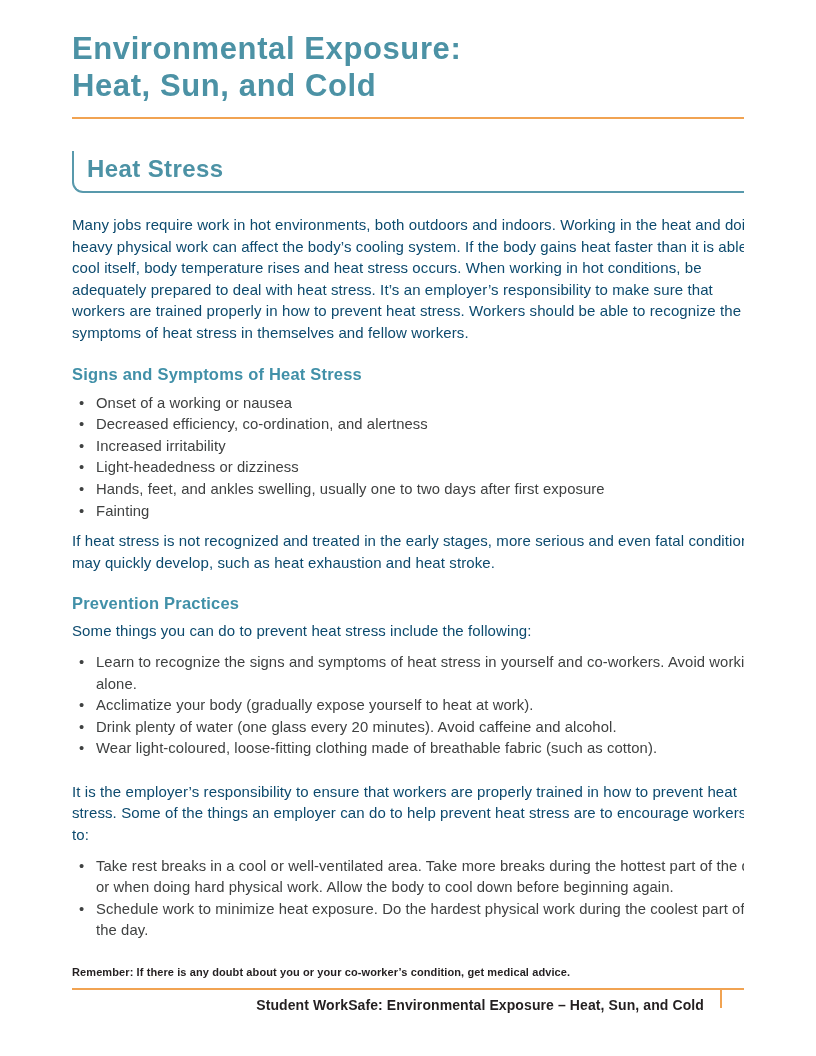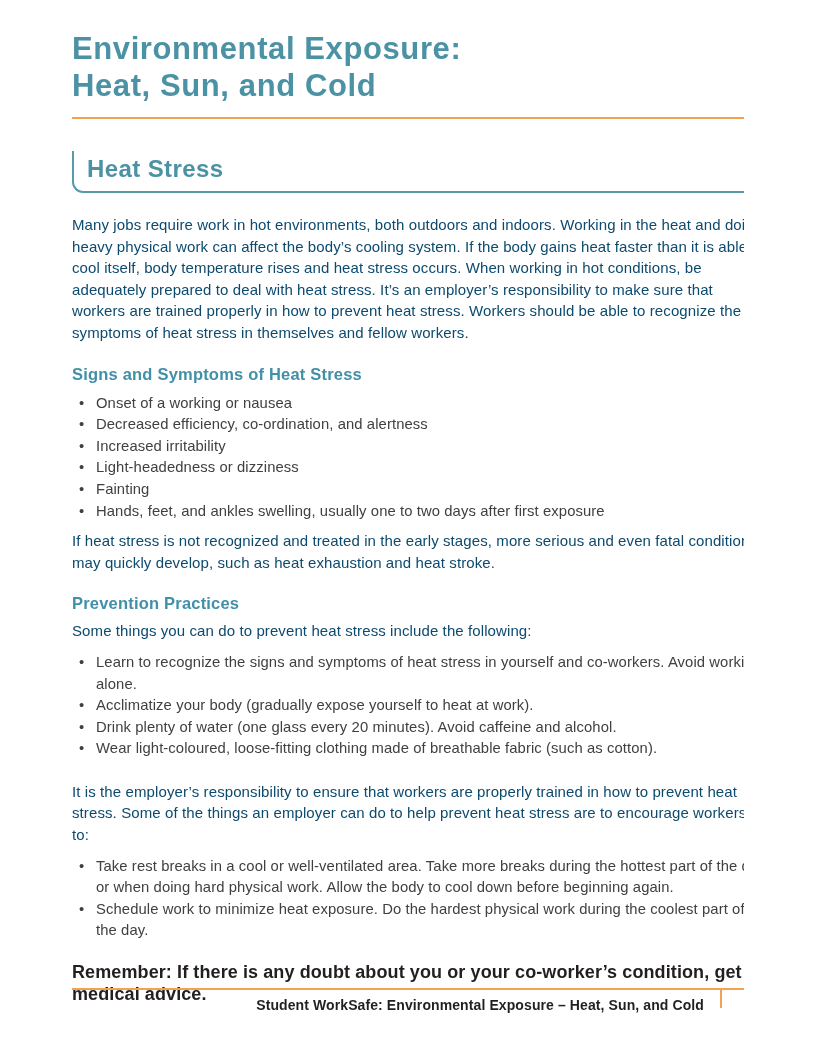--- a/index.html
+++ b/index.html
@@ -80,21 +80,21 @@
   }
   ul.bullets li::before {
     content: "\2022";
     position: absolute;
     left: 7px;
     top: 0;
     color: #3F4141;
   }
   .reminder {
     margin: 20px 0 0 0;
-    font-size: 18px;
+    font-size: 11px;
     line-height: 21.6px;
     font-weight: bold;
     color: #231F20;
     letter-spacing: 0.1px;
   }
   
   .footer {
     position: absolute;
     left: 72px;
     width: 696px;
@@ -150,22 +150,22 @@
     </div>
 
     <p class="para">Many jobs require work in hot environments, both outdoors and indoors. Working in the heat and doing heavy physical work can affect the body’s cooling system. If the body gains heat faster than it is able to cool itself, body temperature rises and heat stress occurs. When working in hot conditions, be adequately prepared to deal with heat stress. It’s an employer’s responsibility to make sure that workers are trained properly in how to prevent heat stress. Workers should be able to recognize the symptoms of heat stress in themselves and fellow workers.</p>
 
     <h3 class="subhead">Signs and Symptoms of Heat Stress</h3>
     <ul class="bullets">
       <li>Onset of a working or nausea</li>
       <li>Decreased efficiency, co-ordination, and alertness</li>
       <li>Increased irritability</li>
       <li>Light-headedness or dizziness</li>
+      <li>Hands, feet, and ankles swelling, usually one to two days after first exposure</li>
       <li>Fainting</li>
-      <li>Hands, feet, and ankles swelling, usually one to two days after first exposure</li>
     </ul>
 
     <p class="para tight">If heat stress is not recognized and treated in the early stages, more serious and even fatal conditions may quickly develop, such as heat exhaustion and heat stroke.</p>
 
     <h3 class="subhead">Prevention Practices</h3>
     <p class="para tight">Some things you can do to prevent heat stress include the following:</p>
     <ul class="bullets">
       <li>Learn to recognize the signs and symptoms of heat stress in yourself and co-workers. Avoid working alone.</li>
       <li>Acclimatize your body (gradually expose yourself to heat at work).</li>
       <li>Drink plenty of water (one glass every 20 minutes). Avoid caffeine and alcohol.</li>

